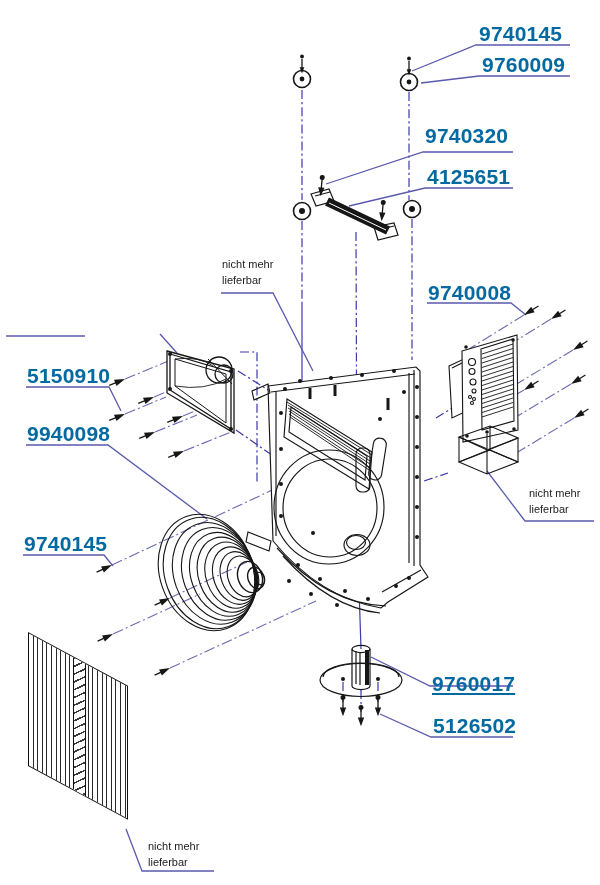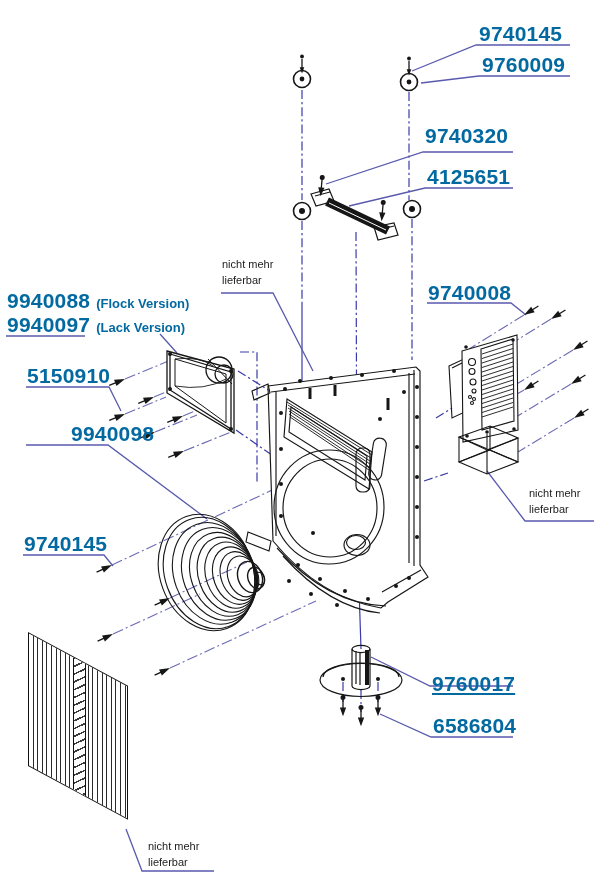--- a/index.html
+++ b/index.html
@@ -308,35 +308,27 @@
       <use href="#pinD" transform="translate(361,710)"></use>
       <use href="#pinD" transform="translate(378,700)"></use>
     </g>
   </svg>
 
   <div class="part-num" style="left:479px;top:22px;">9740145</div>
   <div class="part-num" style="left:482px;top:53px;">9760009</div>
   <div class="part-num" style="left:425px;top:124px;">9740320</div>
   <div class="part-num" style="left:427px;top:165px;">4125651</div>
 
-  <div class="part-num" style="left:7px;top:289px;">
-    <span>9940088</span>
-    <span class="variant">(Flock Version)</span>
-  </div>
-  <div class="part-num" style="left:7px;top:313px;">
-    <span>9940097</span>
-    <span class="variant">(Lack Version)</span>
-  </div>
 
   <div class="part-num" style="left:27px;top:364px;">5150910</div>
-  <div class="part-num" style="left:27px;top:422px;margin-left:44px;">9940098</div>
+  <div class="part-num" style="left:27px;top:422px;">9940098</div>
   <div class="part-num" style="left:24px;top:532px;">9740145</div>
   <div class="part-num" style="left:428px;top:281px;text-align:center;">9740008</div>
   <div class="part-num" style="left:432px;top:672px;text-decoration:underline;">9760017</div>
-  <div class="part-num" style="left:433px;top:714px;">6586804</div>
+  <div class="part-num" style="left:433px;top:714px;">5126502</div>
 
   <div class="note" style="left:222px;top:257px;">
     <span style="display:block;">nicht mehr</span>
     <span style="display:block;">lieferbar</span>
   </div>
   <div class="note" style="left:529px;top:486px;">
     <span style="display:block;">nicht mehr</span>
     <span style="display:block;">lieferbar</span>
   </div>
   <div class="note" style="left:148px;top:839px;">

